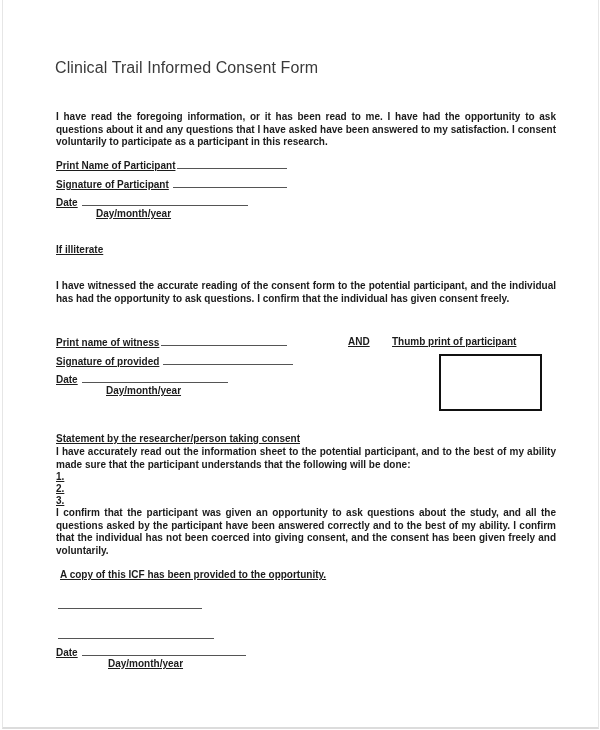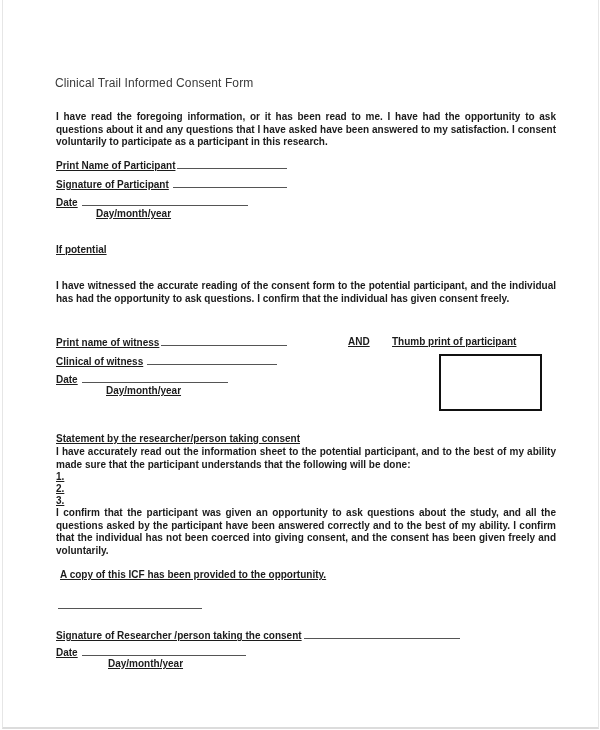--- a/index.html
+++ b/index.html
@@ -6,21 +6,21 @@
     body {
       width: 600px; height: 730px; background: #ffffff; position: relative; overflow: hidden;
       font-family: "Liberation Sans", sans-serif; color: #1a1a1a;
     }
     .page {
       position: absolute; left: 2px; top: 0; width: 595px; height: 727px;
       border-left: 1px solid #e6e6e6; border-right: 1px solid #e6e6e6; border-bottom: 2px solid #dcdcdc;
       background: #fff;
     }
     .abs { position: absolute; white-space: nowrap; }
-    .title { left: 55px; top: 76px; font-size: 12px; color: #3a3a3a; letter-spacing: 0.1px; }
+    .title { left: 55px; top: 59px; font-size: 16px; color: #3a3a3a; letter-spacing: 0.1px; }
     .para {
       position: absolute; left: 56px; width: 500px; font-size: 10px; font-weight: bold;
       line-height: 12.5px; text-align: justify; color: #1c1c1c;
     }
     .para.last-left { text-align-last: left; }
     .lbl { font-size: 10px; font-weight: bold; color: #1c1c1c; text-decoration: underline; }
     .line { display: inline-block; border-bottom: 1px solid #555; height: 9px; vertical-align: baseline; margin-left: 2px; }
     .thumb-box { position: absolute; left: 439px; top: 354px; width: 99px; height: 53px; border: 2px solid #111; }
   </style>
 </head>
@@ -36,31 +36,31 @@
   <span>Print Name of Participant</span><span class="line" style="width:110px;"></span>
 </div>
 <div class="abs lbl" style="left:56px; top:178px;">
   <span>Signature of Participant</span><span class="line" style="width:114px;margin-left:4px;"></span>
 </div>
 <div class="abs lbl" style="left:56px; top:196px;">
   <span>Date</span><span class="line" style="width:166px;margin-left:4px;"></span>
 </div>
 <div class="abs lbl" style="left:96px; top:208px;">Day/month/year</div>
 
-<div class="abs lbl" style="left:56px; top:244px;">If potential</div>
+<div class="abs lbl" style="left:56px; top:244px;">If illiterate</div>
 
 <div class="para last-left" style="top:280px;">I have witnessed the accurate reading of the consent form to the potential participant, and the individual has had the opportunity to ask questions. I confirm that the individual has given consent freely.</div>
 
 <div class="abs lbl" style="left:56px; top:336px;">
   <span>Print name of witness</span><span class="line" style="width:126px;"></span>
 </div>
 <div class="abs lbl" style="left:340px; top:336px;margin-left:8px;">AND</div>
 <div class="abs lbl" style="left:392px; top:336px;text-align:right;">Thumb print of participant</div>
 <div class="abs lbl" style="left:56px; top:355px;">
-  <span>Clinical of witness</span><span class="line" style="width:130px;margin-left:4px;"></span>
+  <span>Signature of provided</span><span class="line" style="width:130px;margin-left:4px;"></span>
 </div>
 <div class="abs lbl" style="left:56px; top:373px;">
   <span>Date</span><span class="line" style="width:146px;margin-left:4px;"></span>
 </div>
 <div class="abs lbl" style="left:106px; top:385px;">Day/month/year</div>
 
 <div class="thumb-box"></div>
 
 <div class="abs lbl" style="left:56px; top:433px;">Statement by the researcher/person taking consent</div>
 <div class="para last-left" style="top:446px;">I have accurately read out the information sheet to the potential participant, and to the best of my ability made sure that the participant understands that the following will be done:</div>
@@ -69,18 +69,18 @@
 <div class="abs lbl" style="left:56px; top:495px;">3.</div>
 
 <div class="para last-left" style="top:507px;">I confirm that the participant was given an opportunity to ask questions about the study, and all the questions asked by the participant have been answered correctly and to the best of my ability. I confirm that the individual has not been coerced into giving consent, and the consent has been given freely and voluntarily.</div>
 
 <div class="abs lbl" style="left:60px; top:569px;">A copy of this ICF has been provided to the opportunity.</div>
 
 <div class="abs lbl" style="left:56px; top:599px;">
   <span class="line" style="width:144px;"></span>
 </div>
 <div class="abs lbl" style="left:56px; top:629px;">
-  <span>Signature of Researcher /person taking the consent</span><span class="line" style="width:156px;"></span>
+  <span class="line" style="width:156px;"></span>
 </div>
 <div class="abs lbl" style="left:56px; top:646px;">
   <span>Date</span><span class="line" style="width:164px;margin-left:4px;"></span>
 </div>
 <div class="abs lbl" style="left:108px; top:658px;">Day/month/year</div>
 
 </body></html>

